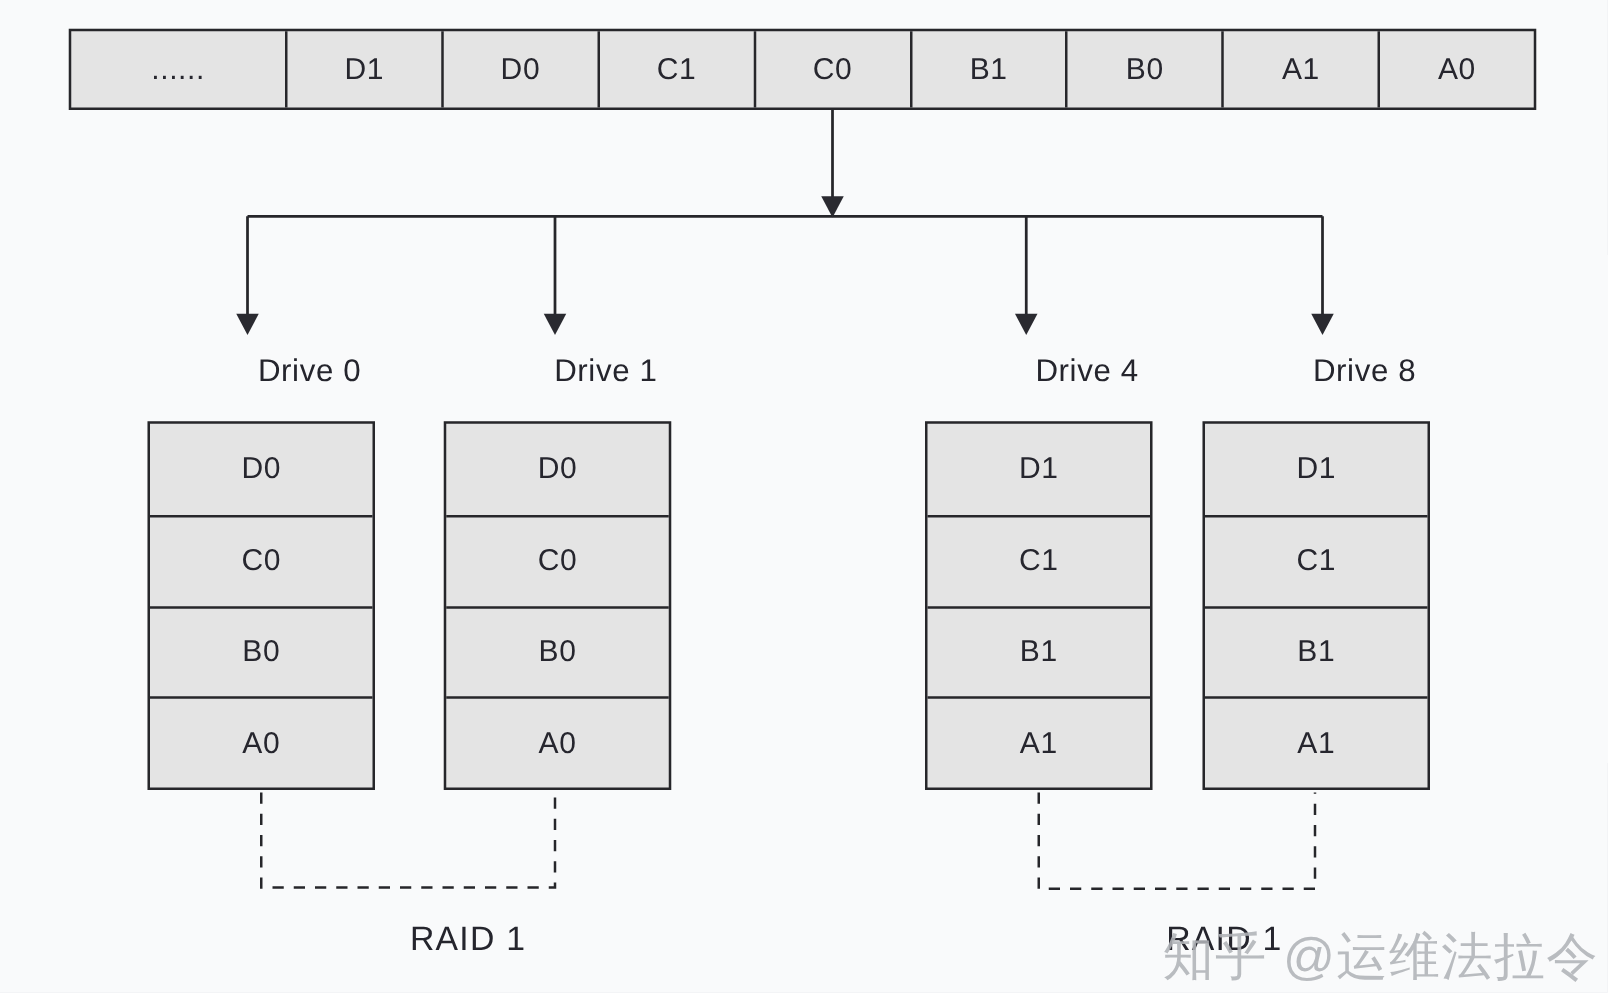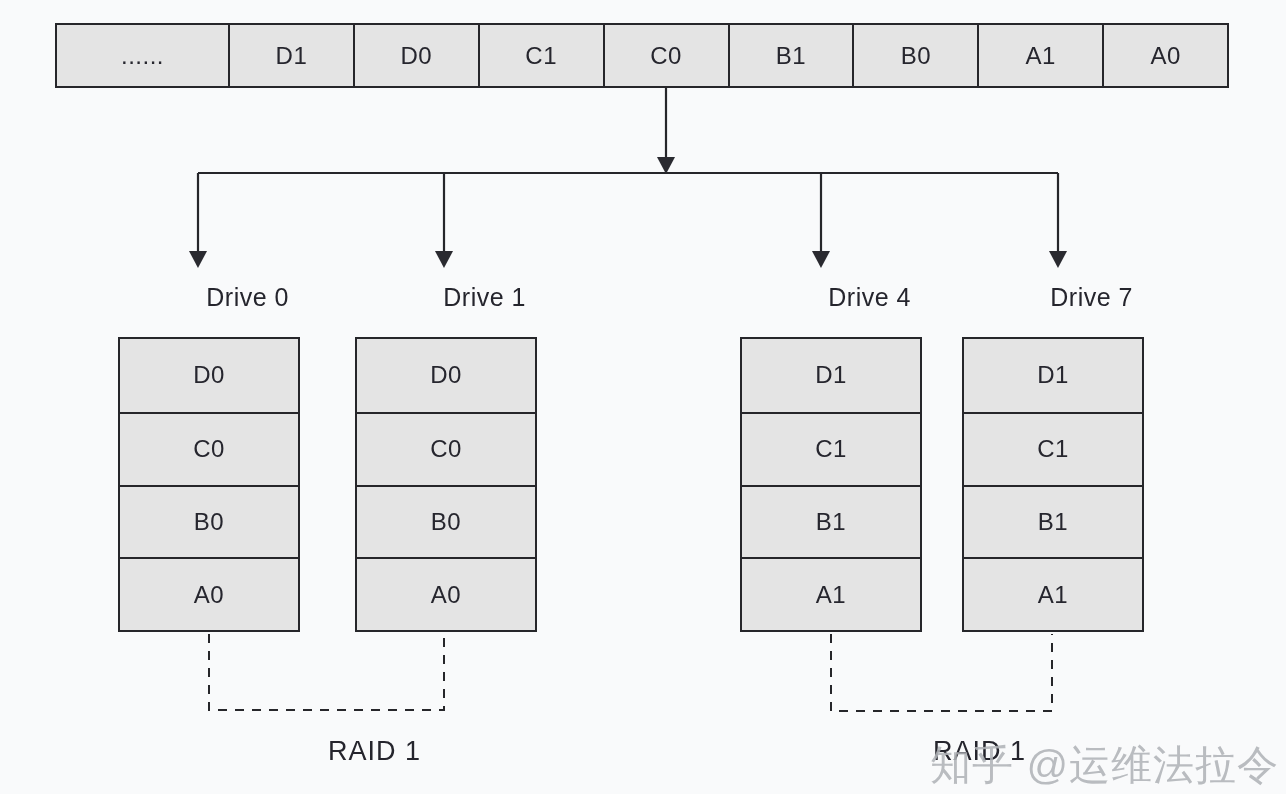--- a/index.html
+++ b/index.html
@@ -149,21 +149,21 @@
 
       <path d="M 209 634 L 209 710 L 444 710 L 444 634"></path>
 
       <path d="M 831 634 L 831 711 L 1052 711 L 1052 634"></path>
     </g>
   </svg>
 
   <div class="drive-label" style="left:129px">Drive 0</div>
   <div class="drive-label" style="left:366px">Drive 1</div>
   <div class="drive-label" style="left:751px">Drive 4</div>
-  <div class="drive-label" style="left:973px">Drive 7</div>
+  <div class="drive-label" style="left:973px">Drive 8</div>
 
   <div class="drive-col" style="left:118px">
     <div class="drive-block">D0</div>
     <div class="drive-block">C0</div>
     <div class="drive-block">B0</div>
     <div class="drive-block">A0</div>
   </div>
 
   <div class="drive-col" style="left:355px">
     <div class="drive-block">D0</div>

